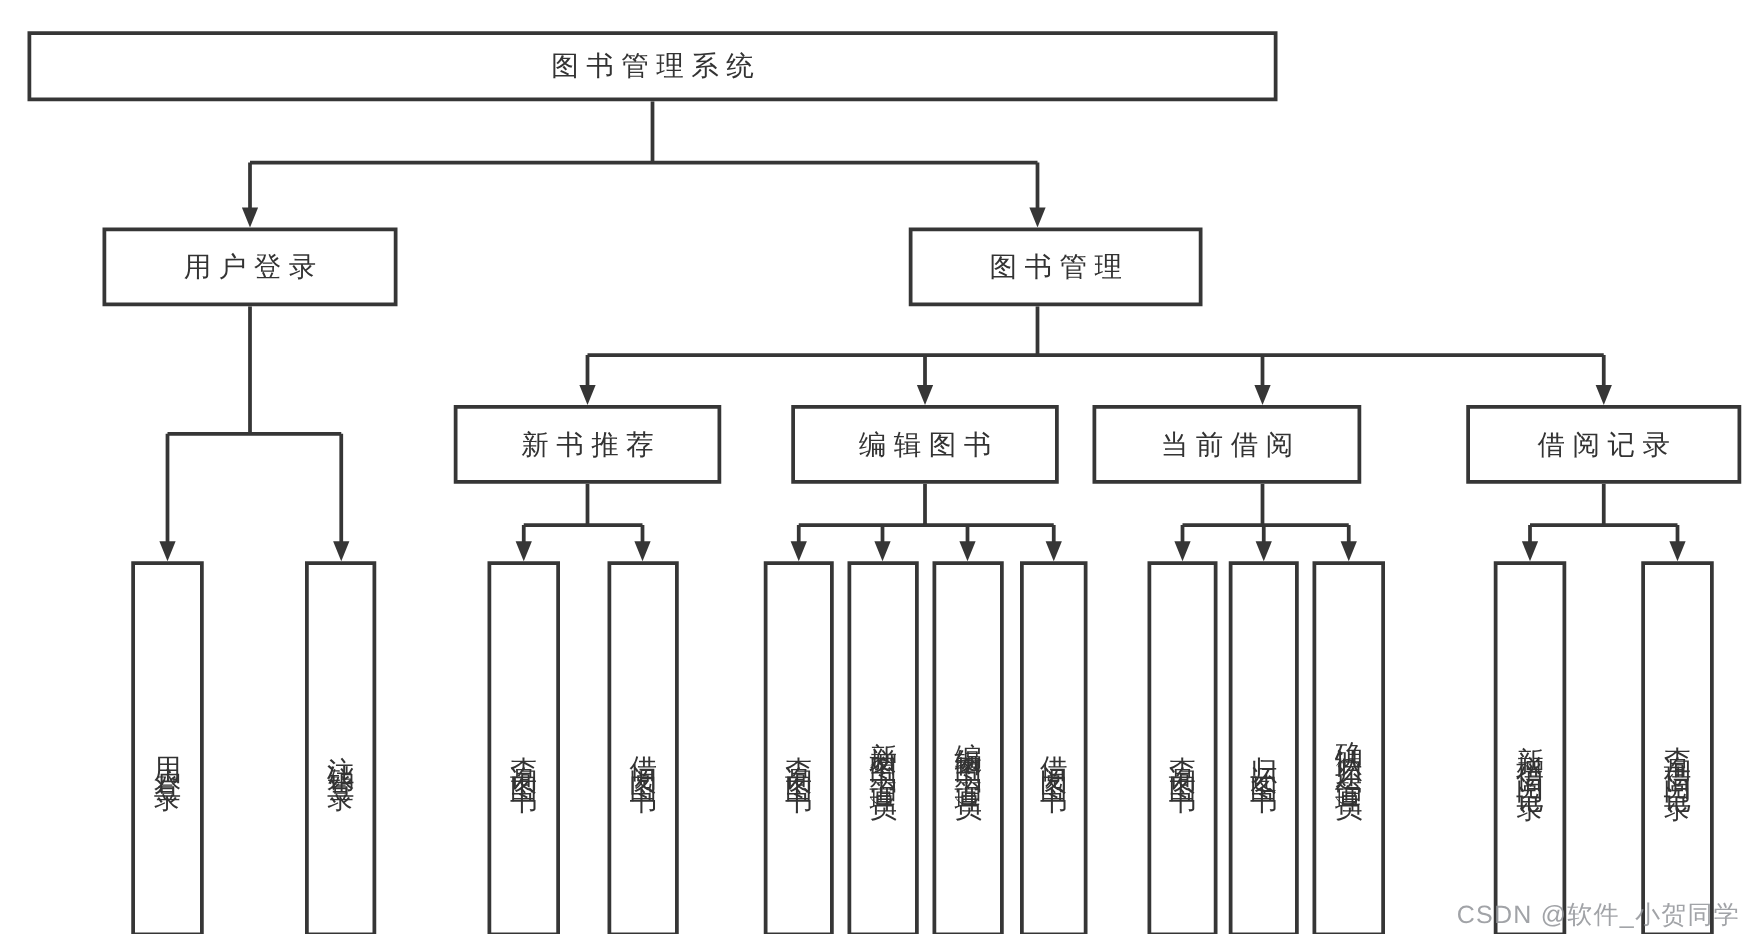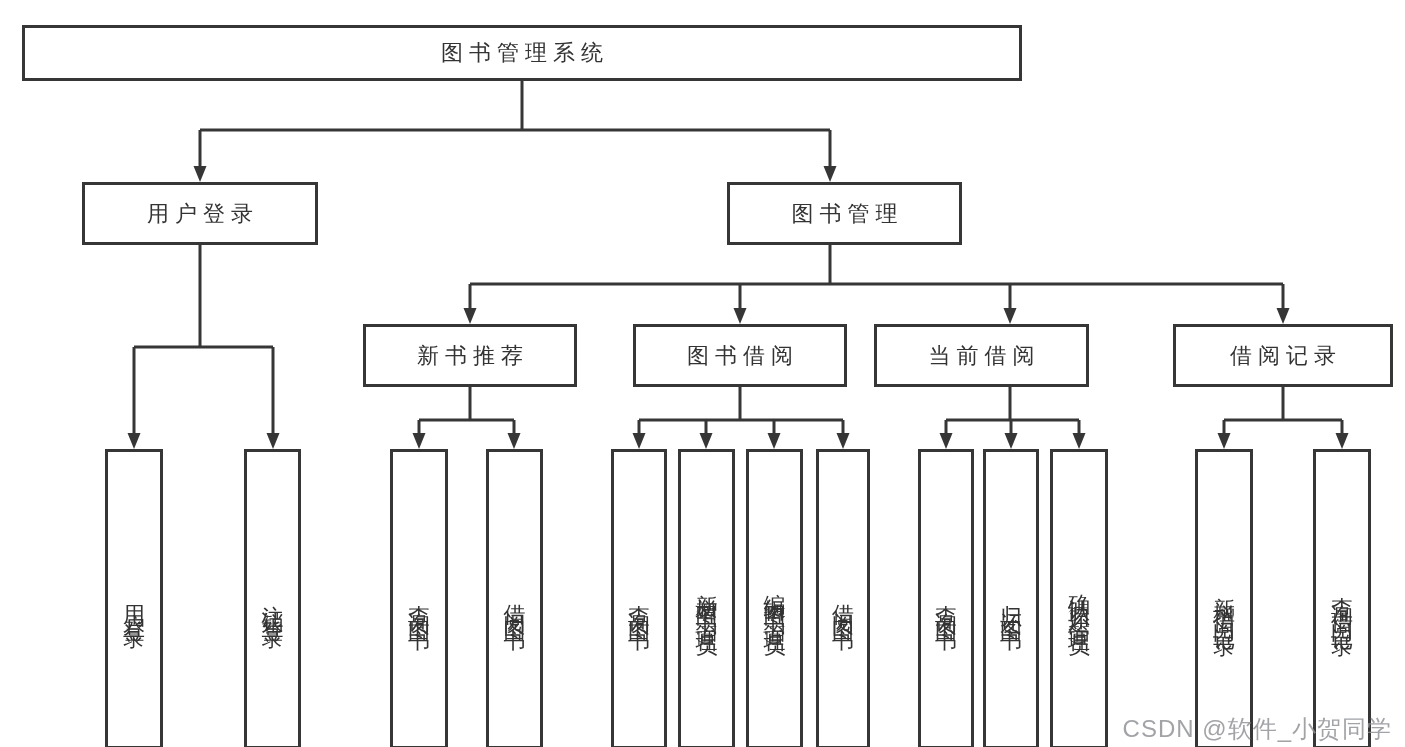--- a/index.html
+++ b/index.html
@@ -48,21 +48,21 @@
     writing-mode: vertical-rl;
     letter-spacing: 8px;
     padding-top: 8px; 
     font-size: 22px;
     color: #333333;
   }
   .watermark {
     position: absolute;
     right: 13px;
     bottom: 14px;
-    font-size: 24px;
+    font-size: 20px;
     letter-spacing: 1px;
     color: rgba(145, 147, 152, 0.85);
     white-space: nowrap;
   }
 </style>
 </head>
 <body>
 
 <div class="stage">
 
@@ -114,21 +114,21 @@
     <span class="hlabel">用户登录</span>
   </div>
   <div class="box lvl2" style="left:727px;width:235px;">
     <span class="hlabel">图书管理</span>
   </div>
 
   <div class="box lvl3" style="left:363px;width:214px;">
     <span class="hlabel">新书推荐</span>
   </div>
   <div class="box lvl3" style="left:633px;width:214px;">
-    <span class="hlabel">图书借阅</span>
+    <span class="hlabel">编辑图书</span>
   </div>
   <div class="box lvl3" style="left:874px;width:215px;">
     <span class="hlabel">当前借阅</span>
   </div>
   <div class="box lvl3" style="left:1173px;width:220px;">
     <span class="hlabel">借阅记录</span>
   </div>
 
   <div class="box leaf" style="left:105px;width:58px;">
     <span class="vlabel">用户登录</span>

